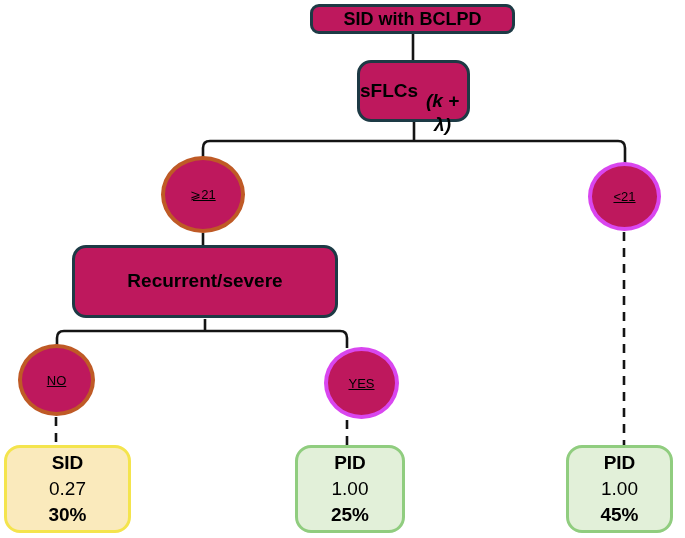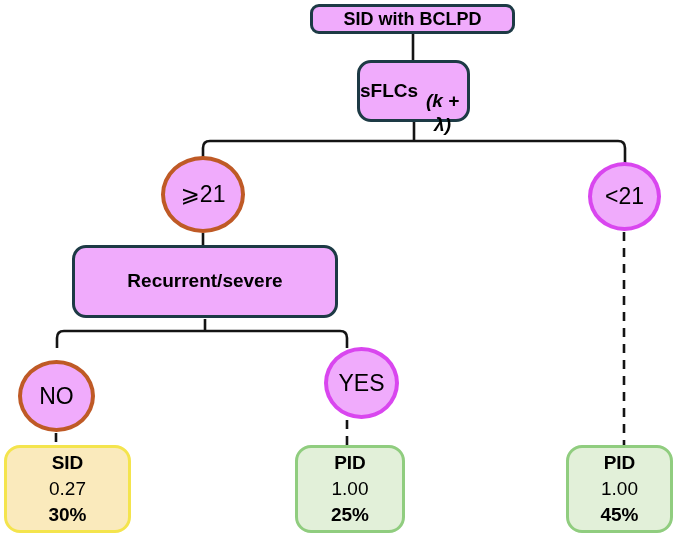--- a/index.html
+++ b/index.html
@@ -4,38 +4,38 @@
 <style>
   html,body { margin:0; padding:0; background:#ffffff; }
   body { font-family:"Liberation Sans","DejaVu Sans",sans-serif; color:#000; }
   .stage { position:relative; width:685px; height:538px; background:#fff; overflow:hidden; }
 
   svg.connectors { position:absolute; left:0; top:0; width:685px; height:538px; }
   svg.connectors path { fill:none; stroke:#141414; stroke-width:2.6; }
   svg.connectors path.dashed { stroke-dasharray:9 7; }
 
   .node { position:absolute; box-sizing:border-box; display:flex; align-items:center;
-          justify-content:center; text-align:center; background:#f0abfc; }
+          justify-content:center; text-align:center; background:#be185d; }
 
   
   .rect-navy { border:3px solid #1d3a45; font-weight:bold; }
   .root-box  { left:310px; top:4px;  width:205px; height:30px; border-radius:9px;  font-size:18px; }
   .sflc-box  { left:357px; top:60px; width:113px; height:62px; border-radius:14px; font-size:19px;
                flex-direction:row; line-height:1.25; }
   .sflc-box .line2 { font-style:italic;margin-top:44px; }
   .inf-box   { left:72px; top:245px; width:266px; height:73px; border-radius:14px; font-size:19px;
                flex-direction:column; line-height:1.3;gap:48px; }
 
   
-  .circle { border-radius:50%; font-size:23px; }
+  .circle { border-radius:50%; font-size:13px;text-decoration:underline; }
   .c-orange { border:4px solid #bf5a26; }
   .c-green  { border:4px solid #d946ef; }
   .ge21-circle { left:161px; top:156px; width:84px; height:77px; }
   .lt21-circle { left:588px; top:162px; width:73px; height:69px; }
-  .no-circle   { left:18px;  top:360px; width:77px; height:72px; }
+  .no-circle   { left:18px;  top:344px; width:77px; height:72px; }
   .yes-circle  { left:324px; top:347px; width:75px; height:72px; }
 
   
   .leaf { top:445px; height:88px; flex-direction:column; border-radius:16px;
           font-size:19px; line-height:1.38; }
   .leaf .b { font-weight:bold; }
   .leaf-sid  { left:4px;   width:127px; background:#faeabc; border:3px solid #f4e44d; }
   .leaf-pid1 { left:295px; width:110px; background:#e2f0d9; border:3px solid #90cd7f; }
   .leaf-pid2 { left:566px; width:107px; background:#e2f0d9; border:3px solid #90cd7f; }
 </style>

